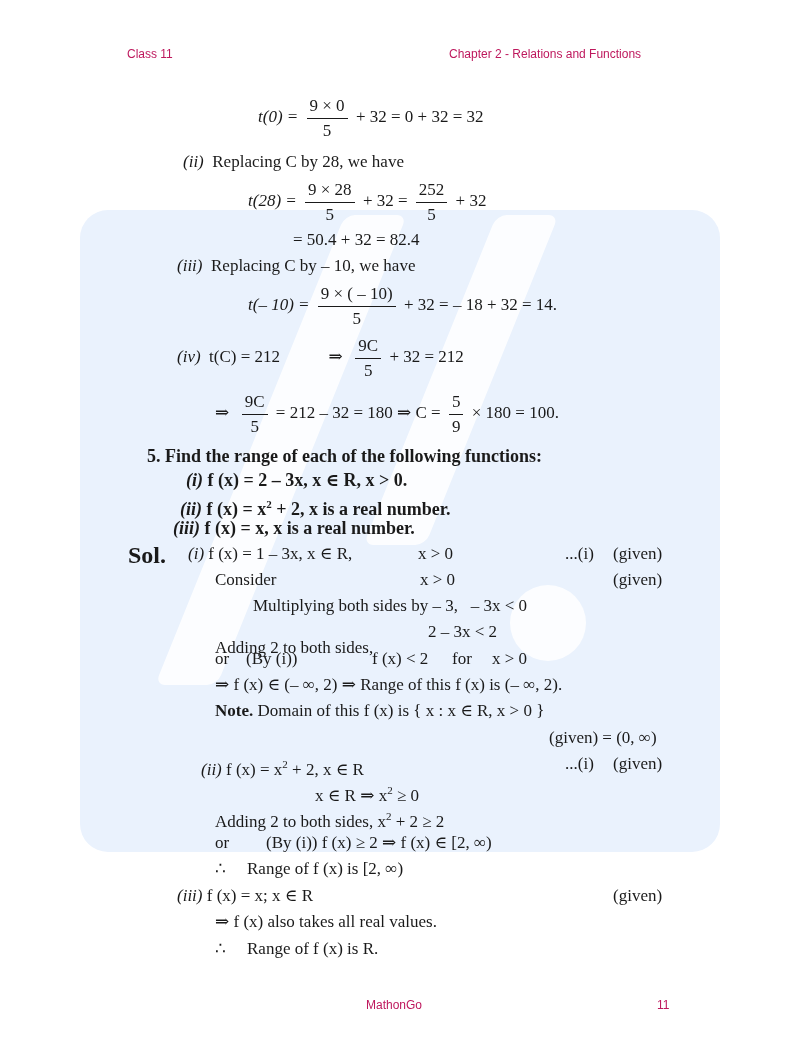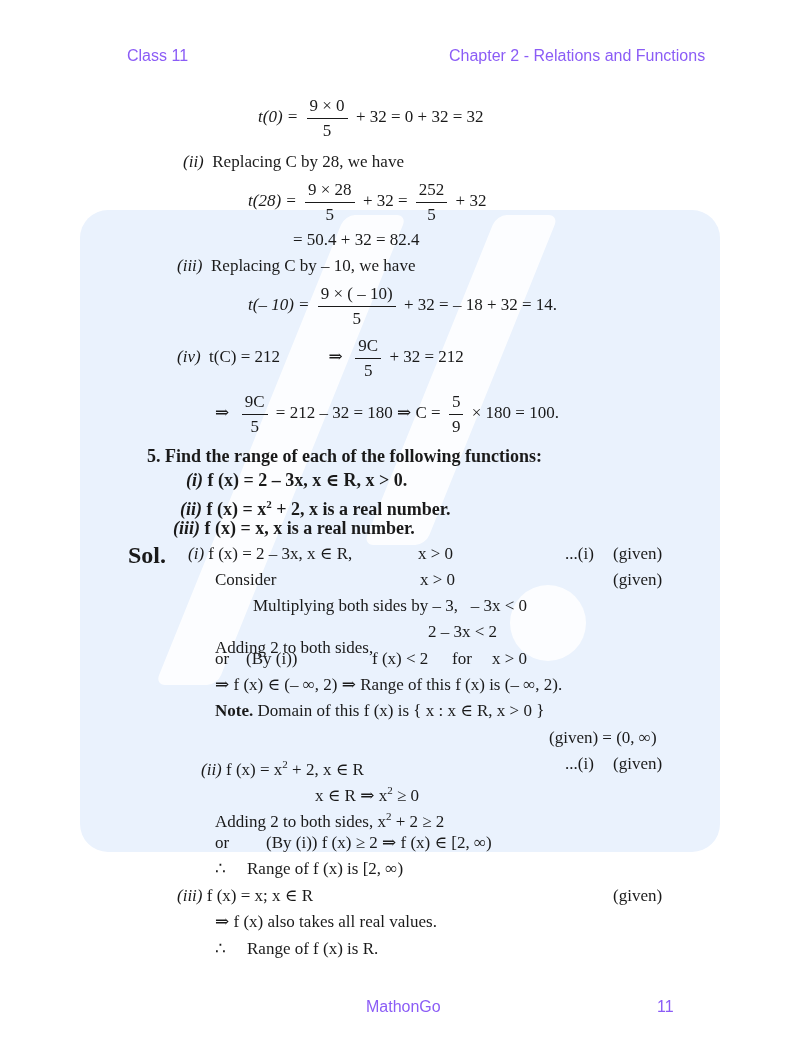--- a/index.html
+++ b/index.html
@@ -3,21 +3,21 @@
 <meta charset="utf-8">
 <style>
   html, body { margin: 0; padding: 0; }
   body {
     width: 800px; height: 1062px; position: relative; overflow: hidden;
     background: #ffffff; color: #1a1a1a;
     font-family: "Liberation Serif", "DejaVu Serif", serif;
   }
   .hdr, .ftr {
     position: absolute; font-family: "Liberation Sans", "DejaVu Sans", sans-serif;
-    font-size: 16px; color: #8b5cf6; text-align: center;
+    font-size: 12px; color: #be185d; text-align: center;
   }
   .bluebox {
     position: absolute; left: 80px; top: 210px; width: 640px; height: 642px;
     background: #eaf2fd; border-radius: 28px; z-index: 0;
   }
   .wm { position: absolute; background: #ffffff; opacity: 0.85; z-index: 0; }
   .wm1 { left: 250px; top: 215px; width: 62px; height: 470px; transform: skewX(-22deg); border-radius: 10px; }
   .wm2 { left: 430px; top: 215px; width: 62px; height: 330px; transform: skewX(-22deg); border-radius: 10px; }
   .wm3 { left: 510px; top: 585px; width: 76px; height: 76px; border-radius: 50%; }
   .line { position: absolute; font-size: 17px; white-space: nowrap; z-index: 2; line-height: 20px; }
@@ -89,21 +89,21 @@
 </div>
 <div class="line b" style="left:180px; top:494px; font-size:18px;">
   <span class="i">(ii)</span> <span>f (x) = x</span><sup>2</sup><span> + 2, x is a real number.</span>
 </div>
 <div class="line b" style="left:173px; top:518px; font-size:18px;">
   <span class="i">(iii)</span> <span>f (x) = x, x is a real number.</span>
 </div>
 
 <div class="line b" style="left:128px; top:545px; font-size:24px;">Sol.</div>
 <div class="line" style="left:188px; top:544px;">
-  <span class="i">(i)</span> <span>f (x)  = 2 – 3x, x ∈ R,</span>
+  <span class="i">(i)</span> <span>f (x)  = 1 – 3x, x ∈ R,</span>
 </div>
 <div class="line" style="left:418px; top:544px;">x &gt; 0</div>
 <div class="line" style="left:565px; top:544px;">...(i)</div>
 <div class="line" style="left:613px; top:544px;">(given)</div>
 
 <div class="line" style="left:215px; top:570px;">Consider</div>
 <div class="line" style="left:420px; top:570px;">x &gt; 0</div>
 <div class="line" style="left:613px; top:570px;">(given)</div>
 
 <div class="line" style="left:215px; top:596px;margin-left:38px;">

